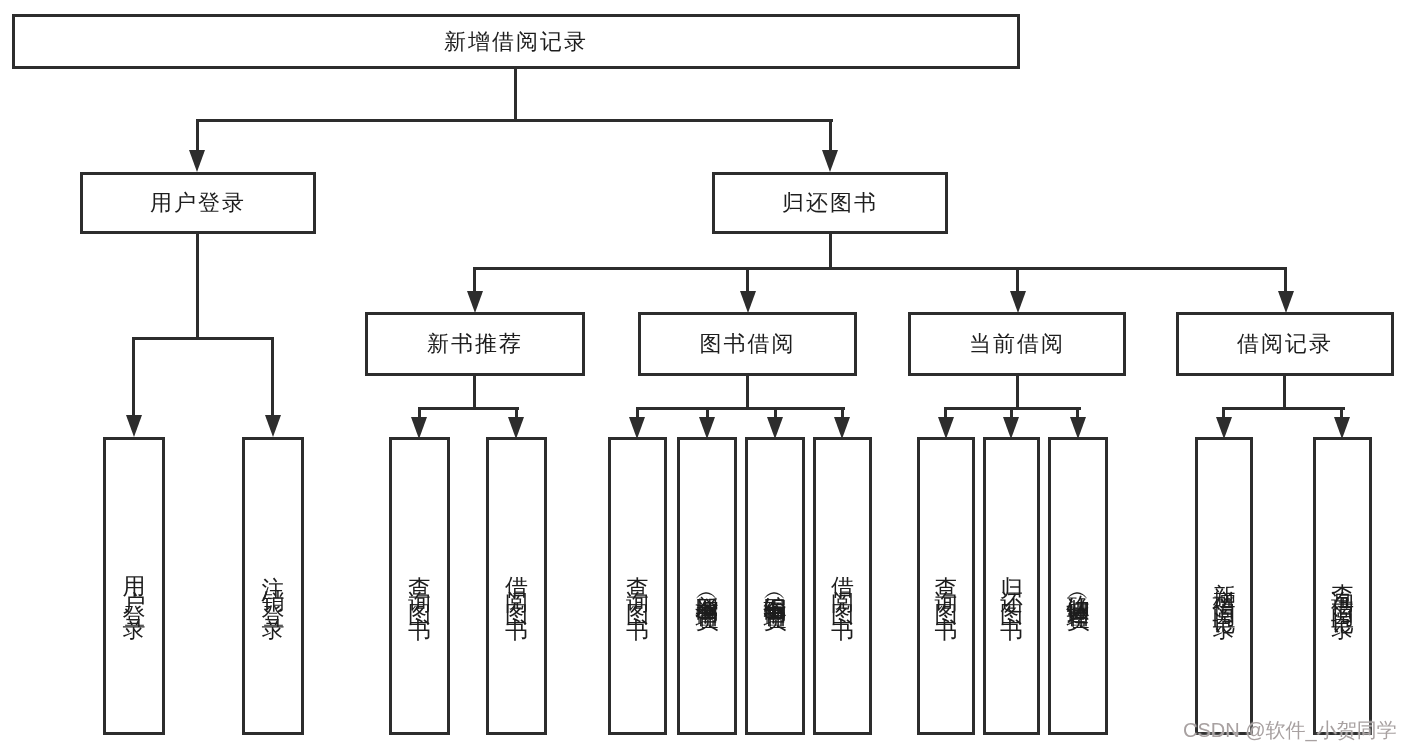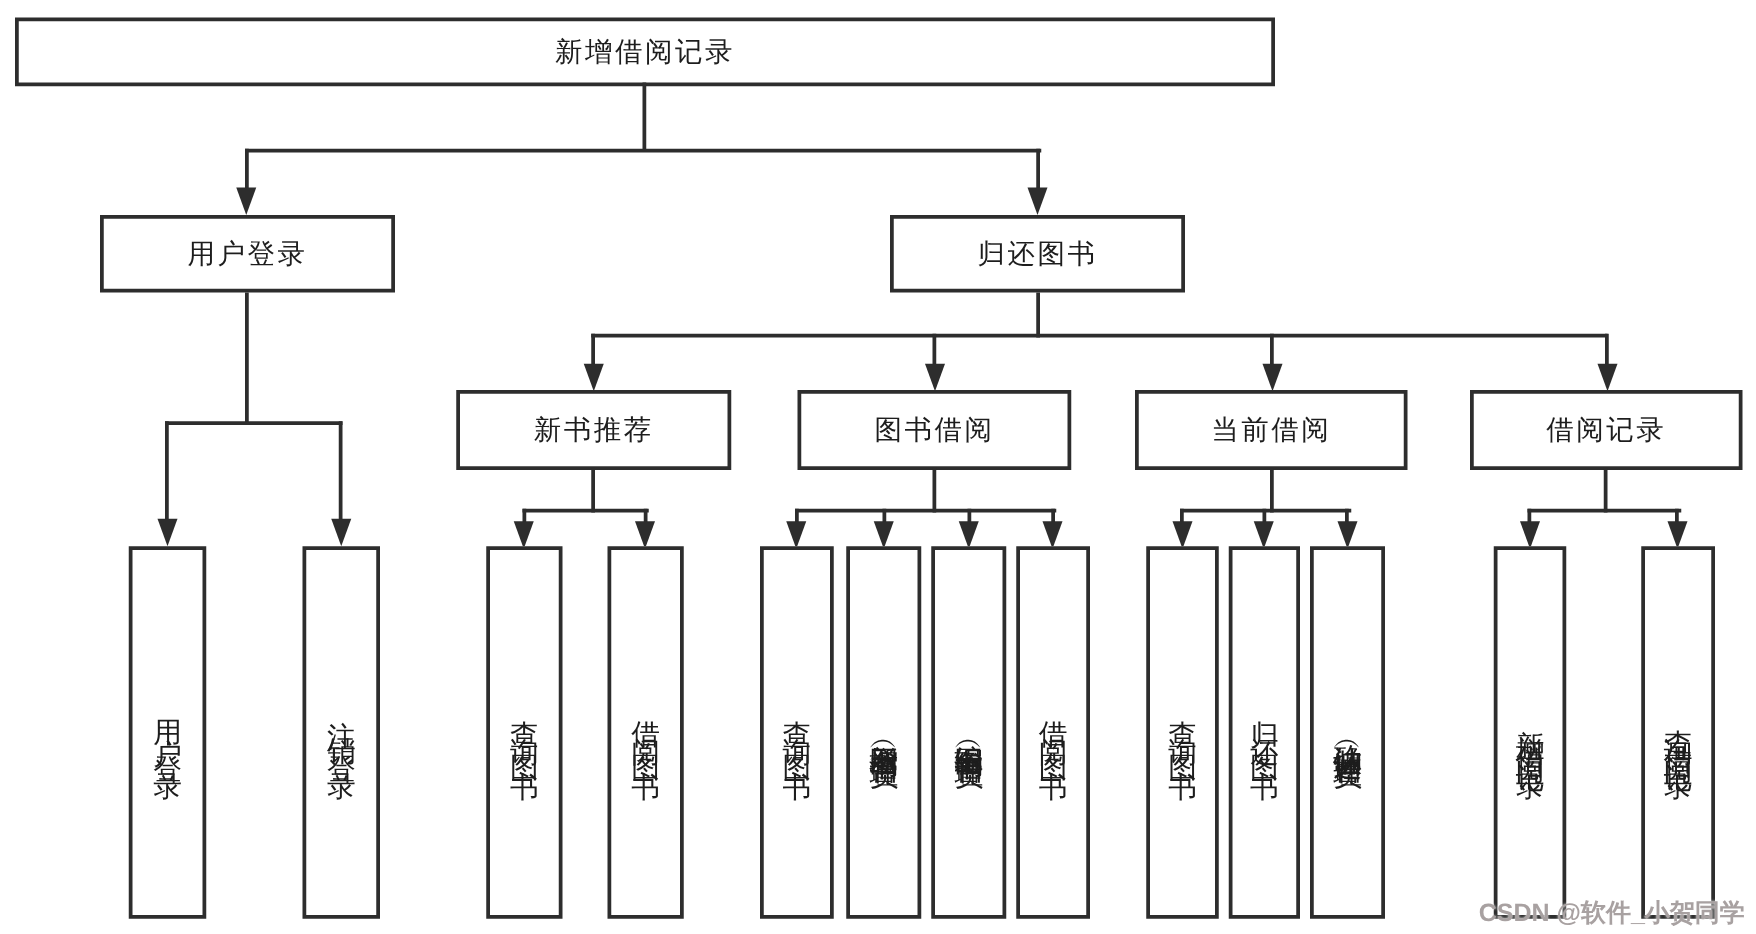--- a/index.html
+++ b/index.html
@@ -46,21 +46,20 @@
     border-right:8px solid transparent;
     border-top:22px solid var(--line);
   }
   .watermark{
     position:absolute;
     left:1183px;top:717px;
     font-size:20px;
     color:#a8a1a1;
     text-shadow:0 0 2px #ffffff;
     white-space:nowrap;
-    font-weight:bold;
   }
 </style>
 </head>
 <body>
 
 <div id="stage">
 
   <div class="box" style="left:12px;top:14px;width:1008px;height:55px;">
     <span class="lbl">新增借阅记录</span>
   </div>

